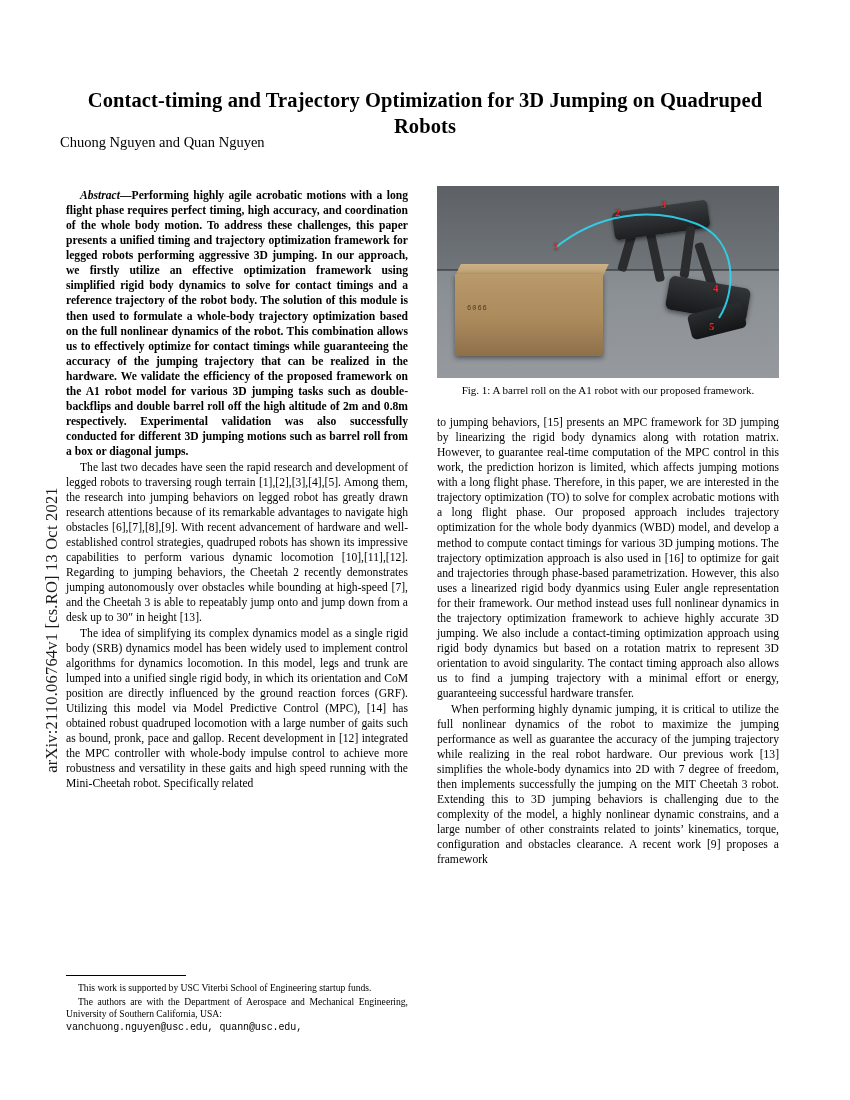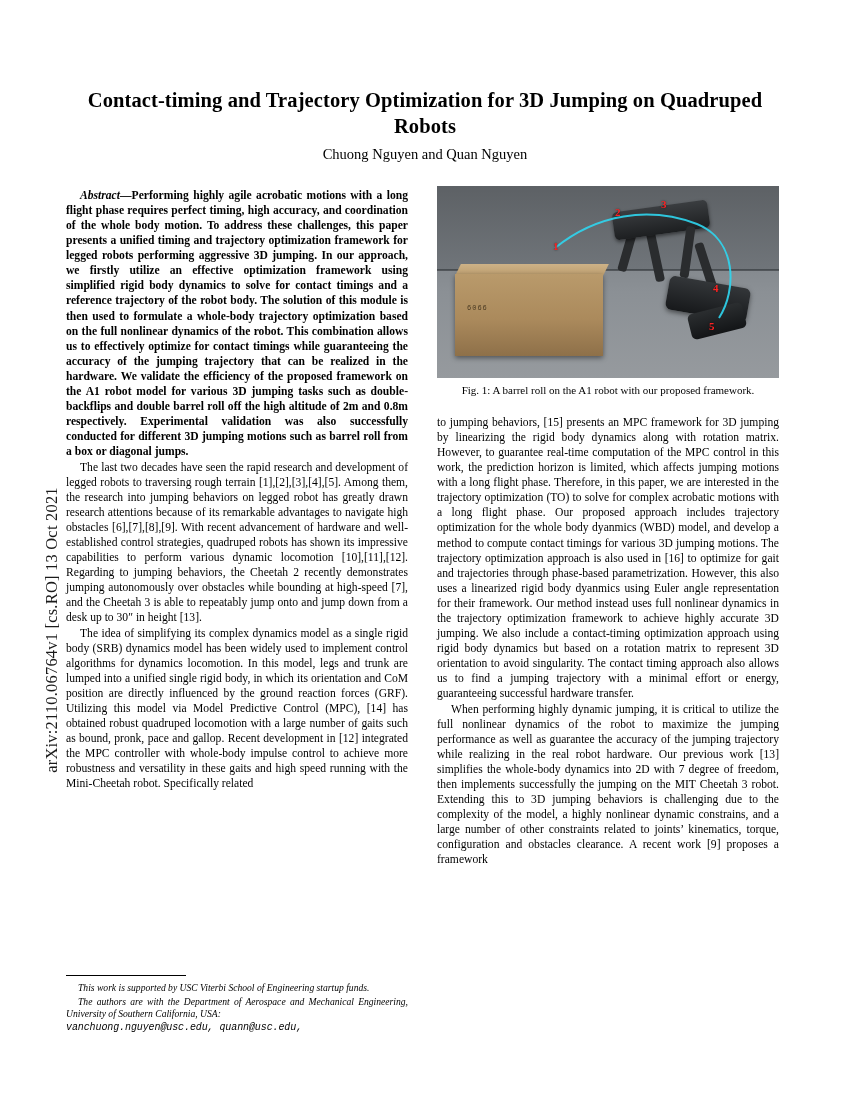--- a/index.html
+++ b/index.html
@@ -45,23 +45,22 @@
     text-align: center;
     font-size: 20.5px;
     font-weight: bold;
     font-family: "Liberation Serif", serif;
     letter-spacing: 0.1px;
     line-height: 1.25;
   }
   .authors {
     position: absolute;
     left: 60px;
-    top: 146px;
+    top: 134px;
     width: 730px;
-    text-align: center;
     font-size: 14.5px;
   }
   
   .col {
     position: absolute;
     width: 342px;
     font-size: 11.6px;
     line-height: 1.30;
     text-align: justify;
     text-justify: inter-word;
@@ -222,21 +221,20 @@
     background: #000;
   }
   .footnotes {
     position: absolute;
     left: 66px;
     top: 982px;
     width: 342px;
     font-size: 9.6px;
     line-height: 1.26;
     text-align: justify;
-    font-style: italic;
   }
   .footnotes p { margin: 0 0 2px 0; text-indent: 12px; }
   .mono {
     font-family: "Liberation Mono", monospace;
     font-size: 10px;
     letter-spacing: -0.1px;
   }
 </style>
 </head>
 <body>

